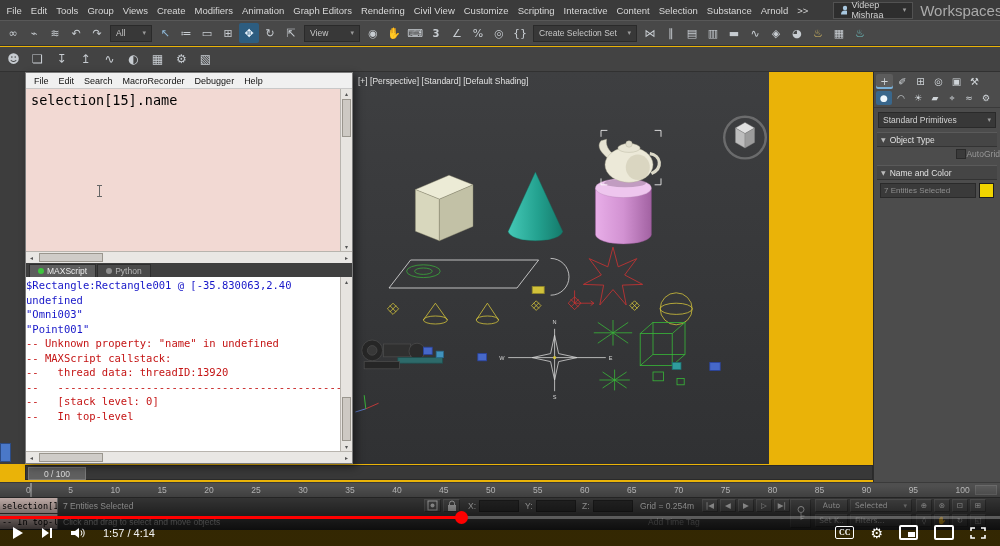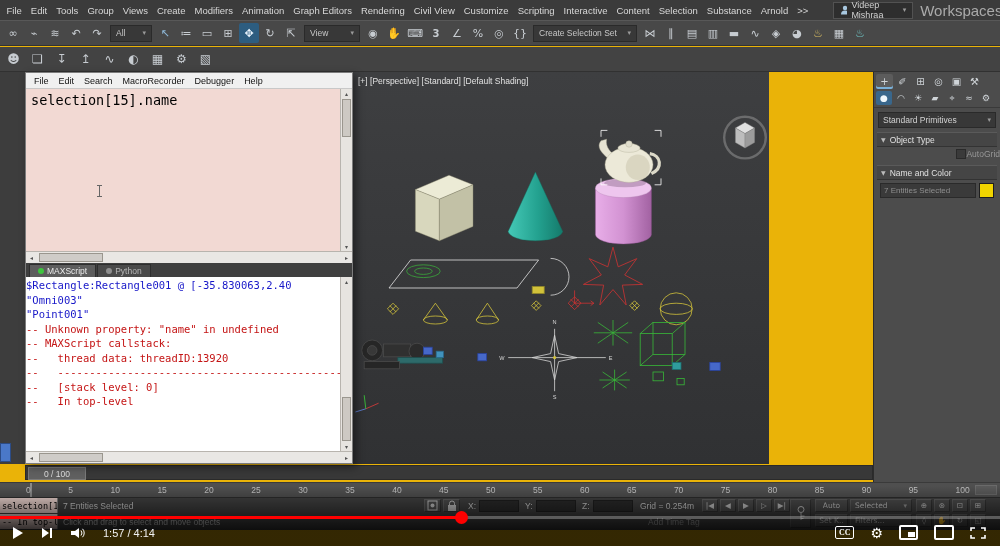--- a/index.html
+++ b/index.html
@@ -434,20 +434,21 @@
           <span>MAXScript</span>
         </span>
         <span class="mw-tab">
           <i class="dot dot-gray"></i>
           <span>Python</span>
         </span>
       </div>
     <div class="mw-listener">
       <div class="llines">
           <div class="lline result">$Rectangle:Rectangle001 @ [-35.830063,2.40</div>
+          <div class="lline result">undefined</div>
           <div class="lline result">"Omni003"</div>
           <div class="lline result">"Point001"</div>
           <div class="lline error">-- Unknown property: "name" in undefined</div>
           <div class="lline error">-- MAXScript callstack:</div>
           <div class="lline error">--   thread data: threadID:13920</div>
           <div class="lline error">--   ---------------------------------------------</div>
           <div class="lline error">--   [stack level: 0]</div>
           <div class="lline error">--   In top-level</div>
         </div>
       <div class="vscroll end">

